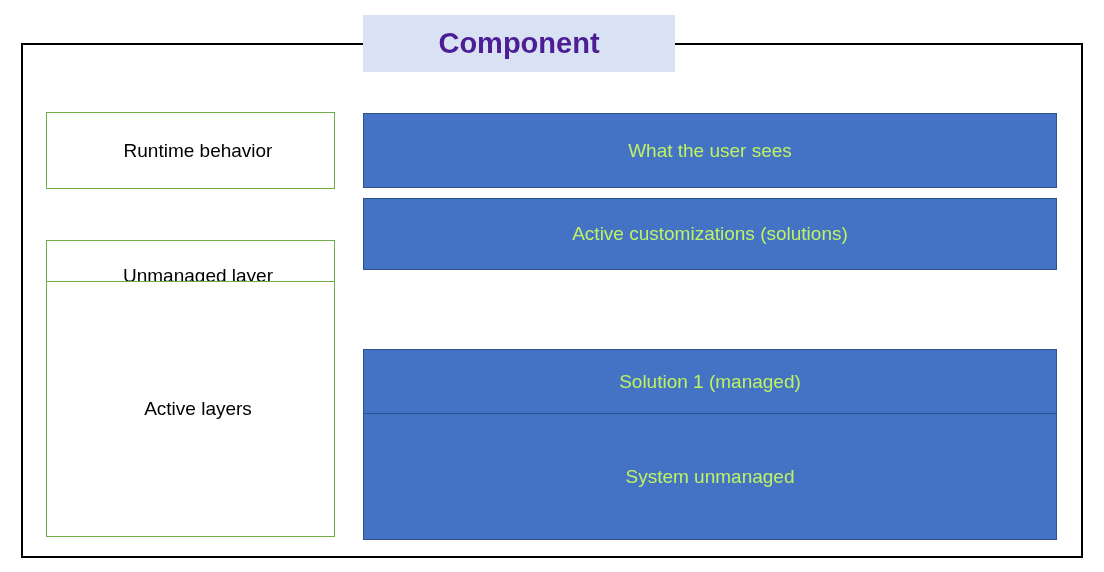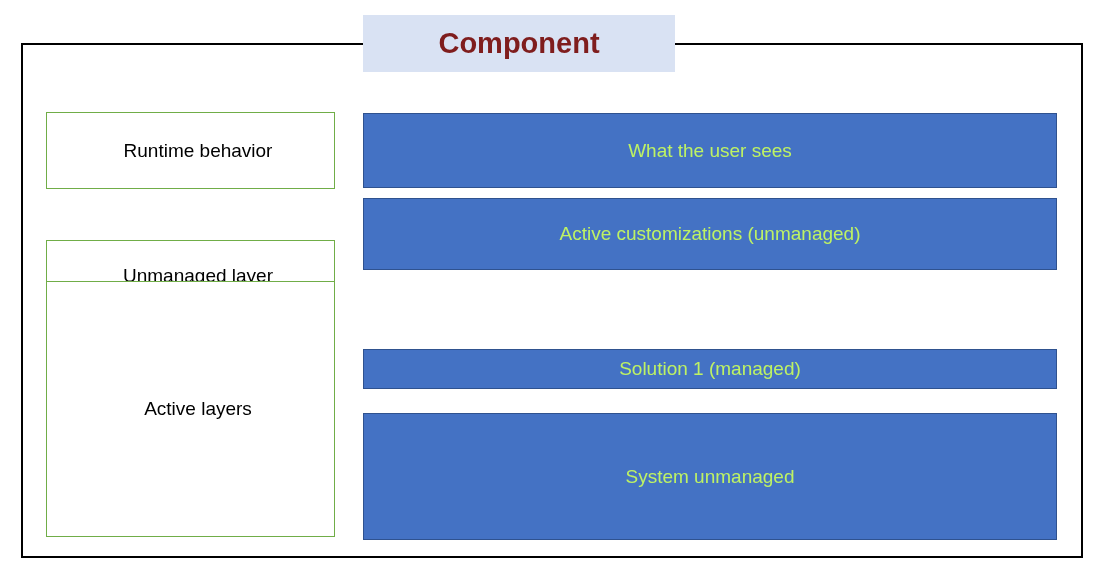--- a/index.html
+++ b/index.html
@@ -29,21 +29,21 @@
     left: 363px;
     top: 15px;
     width: 312px;
     height: 57px;
     background: #d9e2f3;
     display: flex;
     align-items: center;
     justify-content: center;
     font-size: 29px;
     font-weight: bold;
-    color: #7f1d1d;
+    color: #4c1d95;
     z-index: 2;
   }
   .label-box {
     position: absolute;
     left: 46px;
     width: 289px;
     border: 1.5px solid #70ad47;
     background: #ffffff;
     display: flex;
     align-items: center;
@@ -67,21 +67,21 @@
     color: #bef264;
     box-sizing: border-box;
     z-index: 1;
   }
   #label-runtime   { top: 112px; height: 77px; }
   #label-unmanaged { top: 196px; height: 72px; margin-top: 44px; }
   #label-managed   { top: 281px; height: 256px; }
   #box-user-sees   { top: 113px; height: 75px; }
   #box-active      { top: 198px; height: 72px; }
   #box-solution2   { top: 285px; height: 50px; }
-  #box-solution1   { top: 349px; height: 40px; }
+  #box-solution1   { top: 349px; height: 65px; }
   #box-system      { top: 413px; height: 127px; }
 </style>
 </head>
 <body>
 
 <div class="canvas">
 
   <div class="outer-frame"></div>
 
   <div class="title-box">
@@ -98,21 +98,21 @@
 
   <div class="label-box" id="label-managed">
     <span>Active layers</span>
   </div>
 
   <div class="blue-box" id="box-user-sees">
     <span>What the user sees</span>
   </div>
 
   <div class="blue-box" id="box-active">
-    <span>Active customizations (unmanaged)</span>
+    <span>Active customizations (solutions)</span>
   </div>
 
 
   <div class="blue-box" id="box-solution1">
     <span>Solution 1 (managed)</span>
   </div>
 
   <div class="blue-box" id="box-system">
     <span>System unmanaged</span>
   </div>

